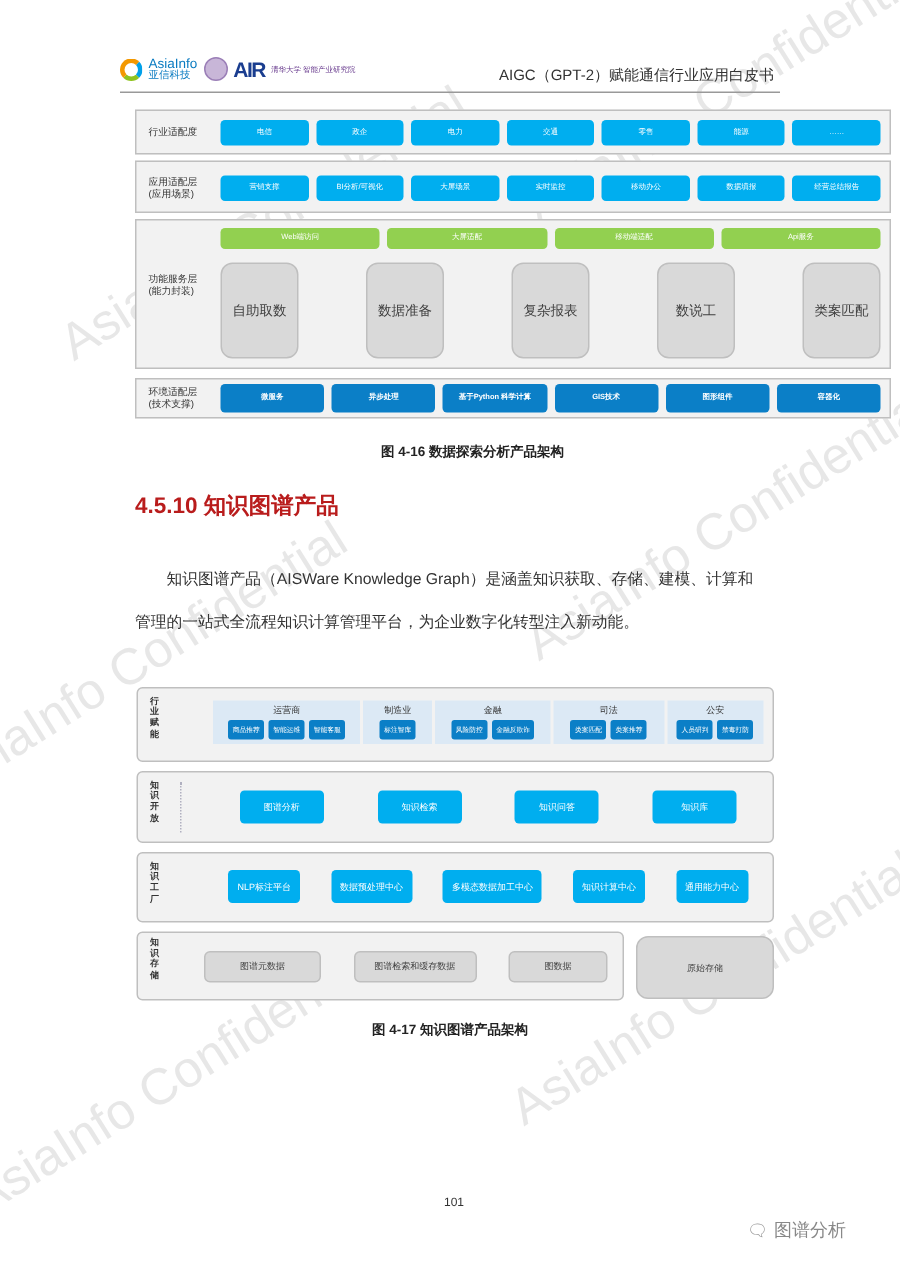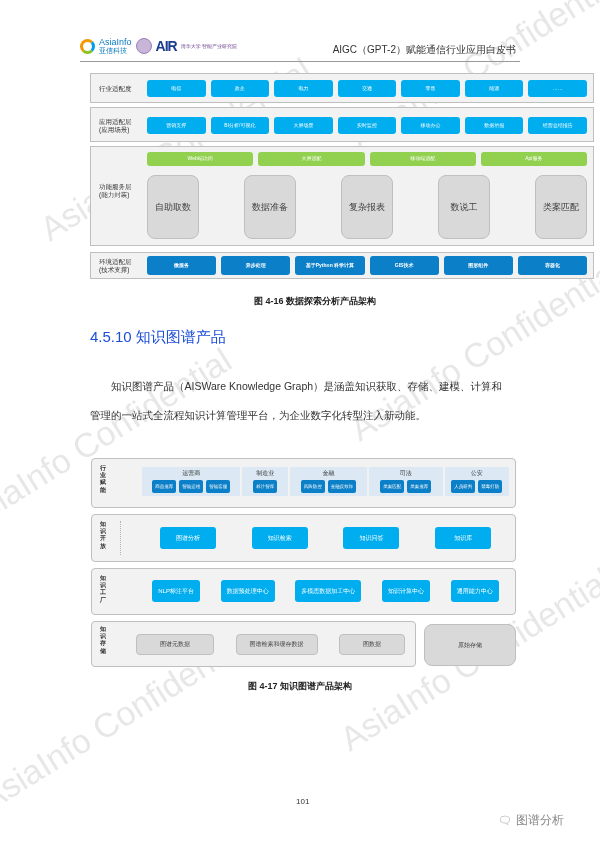--- a/index.html
+++ b/index.html
@@ -25,21 +25,21 @@
   .row { position: absolute; left: 56px; right: 6px; display: flex; gap: 5px; }
   .chip { flex: 1; height: 17px; border-radius: 3px; color: #fff; font-size: 5px; display: flex; align-items: center; justify-content: center; text-align: center; line-height: 1.1; }
   .chip.cyan { background: #00aeef; }
   .chip.green { background: #92d050; height: 14px; }
   .chip.blue { background: #0b7fc7; height: 19px; font-weight: bold; }
   .bigcards { position: absolute; left: 56px; right: 6px; top: 28px; display: flex; justify-content: space-between; }
   .bigcard { width: 52px; height: 64px; background: #d9d9d9; border: 1px solid #bfbfbf; border-radius: 8px; display: flex; align-items: center; justify-content: center; font-size: 9px; color: #404040; }
 
   .caption { position: absolute; left: 0; width: 600px; text-align: center; font-size: 9px; font-weight: bold; color: #222; }
 
-  .section-title { position: absolute; left: 90px; top: 328px; font-size: 15px; font-weight: normal; color: #1d4ed8; }
+  .section-title { position: absolute; left: 90px; top: 328px; font-size: 15px; font-weight: bold; color: #b91c1c; }
   .para { position: absolute; left: 90px; width: 420px; font-size: 10.5px; line-height: 29px; color: #333; text-indent: 21px; top: 372px; }
 
   
   .fig2 { position: absolute; left: 91px; top: 458px; width: 425px; }
   .kg-layer { border: 1px solid #bfbfbf; border-radius: 4px; background: #f2f2f2; position: relative; margin-bottom: 6px; }
   .kg-vlabel { position: absolute; left: 8px; font-size: 6px; font-weight: bold; color: #333; width: 8px; line-height: 1.2; word-break: break-all; }
   .ind-groups { position: absolute; left: 50px; top: 8px; right: 6px; display: flex; gap: 2px; }
   .ind-group { background: #dce9f5; padding: 2px 3px 3px; display: flex; flex-direction: column; align-items: center; }
   .ind-group .gname { font-size: 6px; color: #333; margin-bottom: 2px; }
   .ind-group .gchips { display: flex; gap: 3px; }

